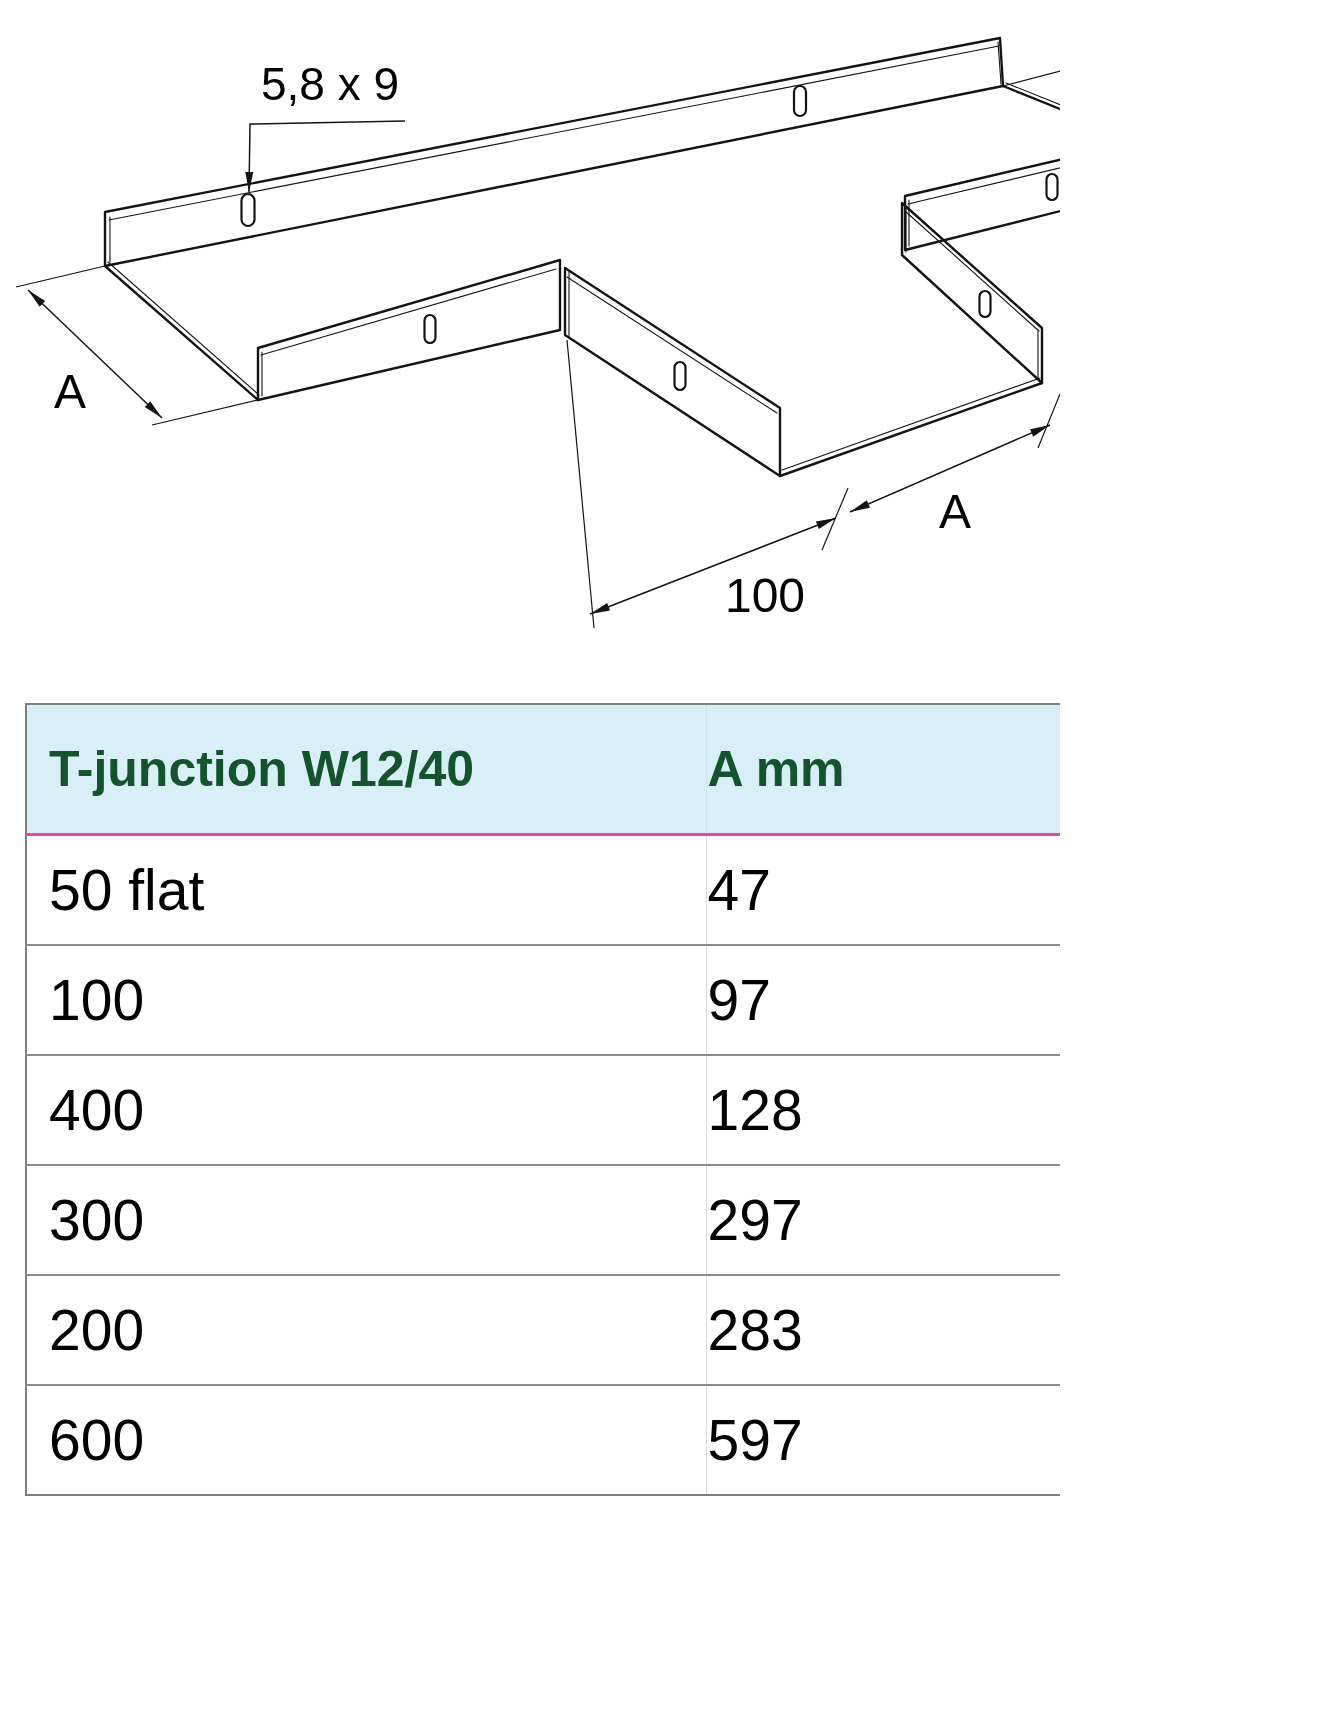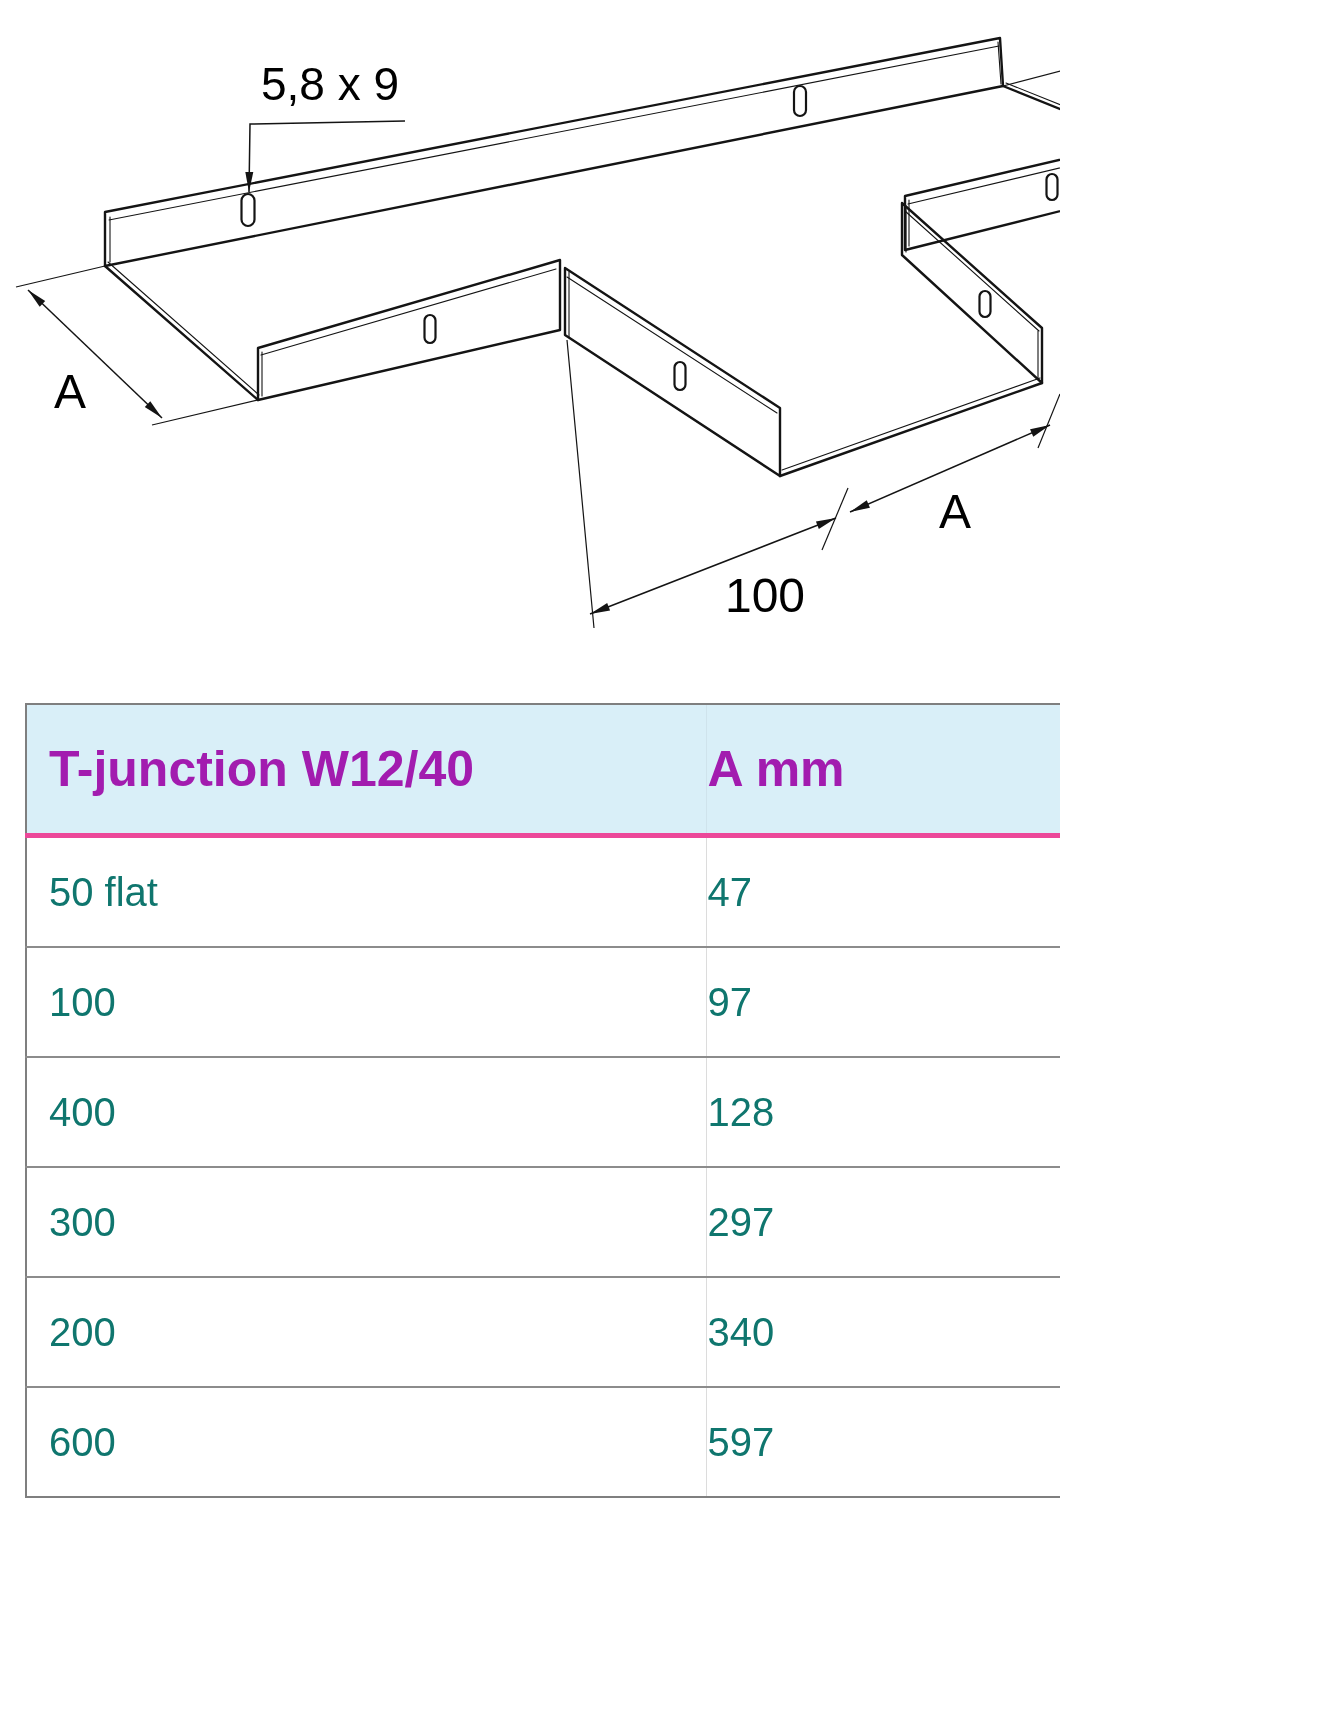--- a/index.html
+++ b/index.html
@@ -14,25 +14,25 @@
   .dim{fill:none;stroke:#141414;stroke-width:1.5;}
   .ext{fill:none;stroke:#141414;stroke-width:1.2;}
   .dimtext{fill:#000000;font-size:48px;font-family:"Liberation Sans",sans-serif;}
   .smalltext{fill:#000000;font-size:46px;font-family:"Liberation Sans",sans-serif;}
 
   
   #size-table{position:absolute;left:25px;top:703px;width:1143px;border-collapse:collapse;table-layout:fixed;
               border:2px solid #7f7f7f;font-family:"Liberation Sans",sans-serif;}
   #size-table col.c1{width:680px;}
   #size-table col.c2{width:463px;}
-  #size-table th{background:#d9eff8;height:126px;font-size:50px;font-weight:bold;color:#a21caf;
-                 border-bottom:5px solid #ec4899;vertical-align:middle;}
+  #size-table th{background:#d9eff8;height:126px;font-size:50px;font-weight:bold;color:#14532d;
+                 border-bottom:3px solid #ec4899;vertical-align:middle;}
   #size-table th.size-col{text-align:left;padding-left:22px;}
   #size-table th.a-col{text-align:left;border-left:1px solid #cfe3ec;}
-  #size-table td{height:106px;font-size:40px;color:#0f766e;vertical-align:middle;
+  #size-table td{height:106px;font-size:57px;color:#000000;vertical-align:middle;
                  border-top:2px solid #8c8c8c;background:#fff;}
   #size-table td.size-cell{text-align:left;padding-left:22px;}
   #size-table td.a-cell{text-align:left;border-left:1px solid #dcdcdc;}
   #size-table tbody tr:first-child td{border-top:none;}
 </style>
 </head>
 <body>
 
 <div id="page">
 
@@ -152,21 +152,21 @@
         <tr>
         <td class="size-cell">400</td>
         <td class="a-cell">128</td>
       </tr>
         <tr>
         <td class="size-cell">300</td>
         <td class="a-cell">297</td>
       </tr>
         <tr>
         <td class="size-cell">200</td>
-        <td class="a-cell">340</td>
+        <td class="a-cell">283</td>
       </tr>
         <tr>
         <td class="size-cell">600</td>
         <td class="a-cell">597</td>
       </tr>
       </tbody>
   </table>
 
 </div>
 

